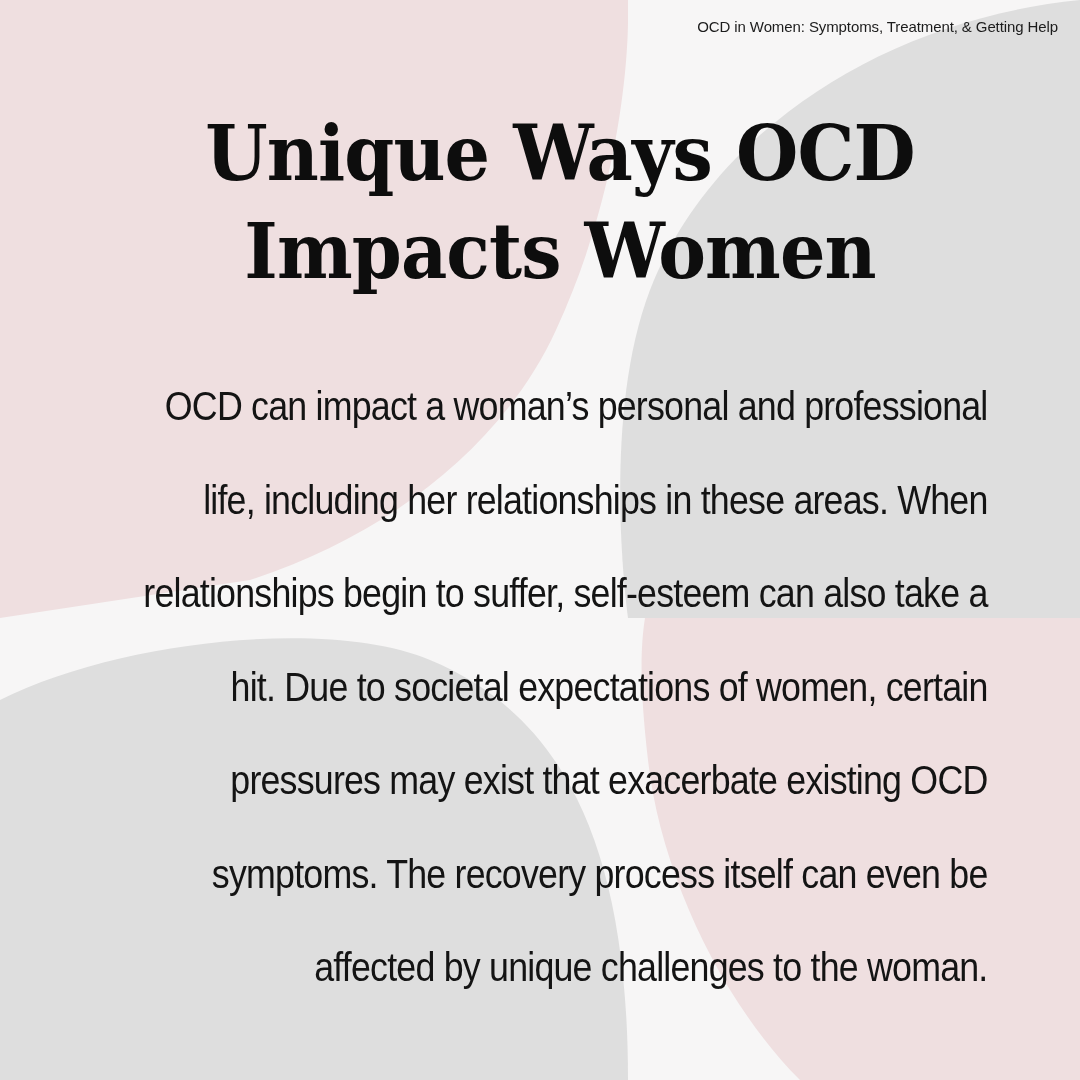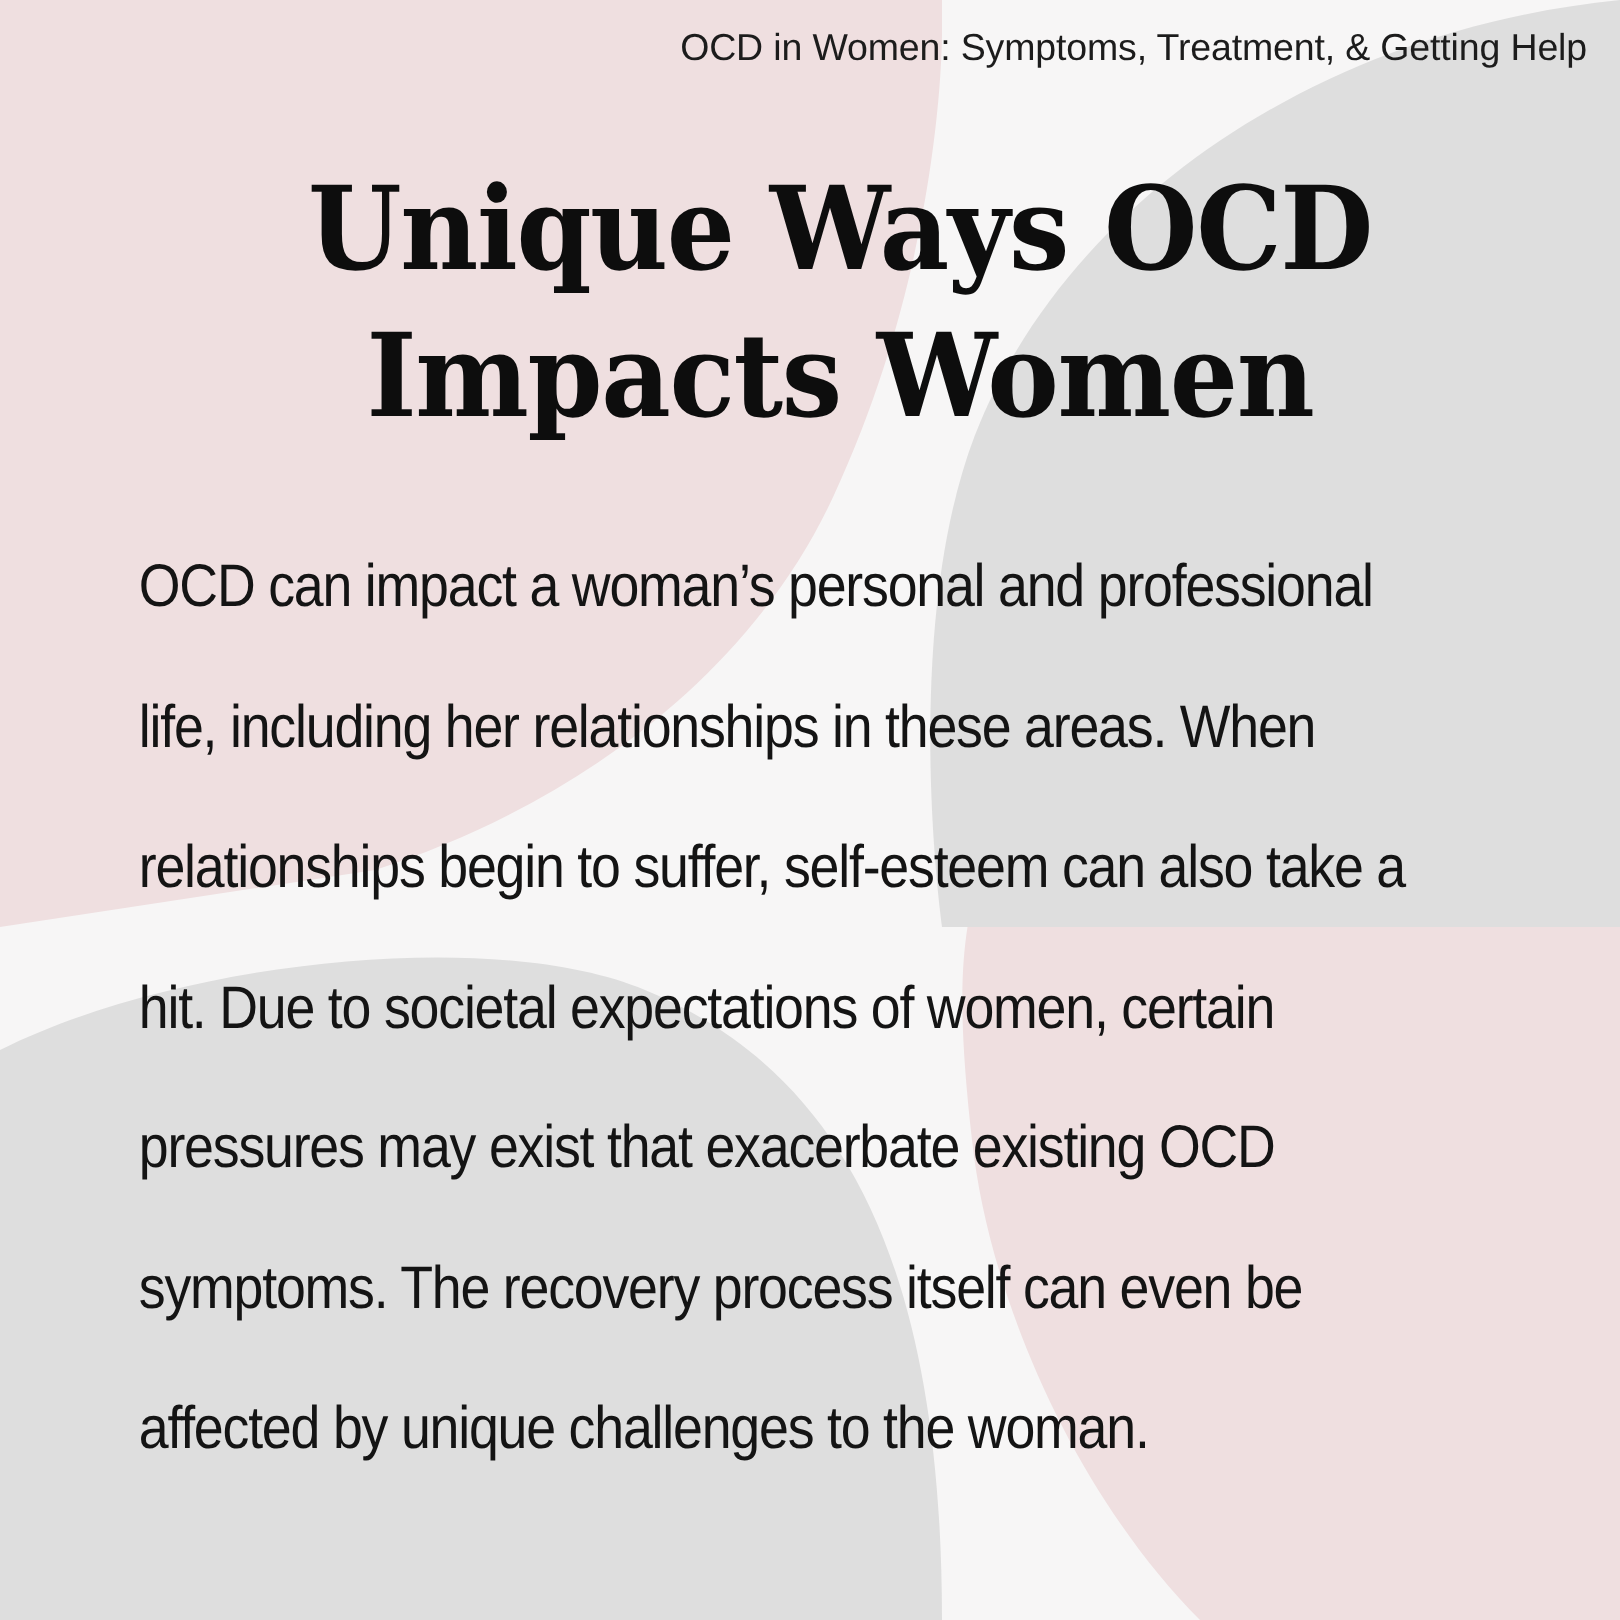--- a/index.html
+++ b/index.html
@@ -27,21 +27,21 @@
     pointer-events: none;
   }
 
   
   #header-strap {
     position: absolute;
     z-index: 3;
     top: 18px;
     right: 22px;
     font-family: "Liberation Sans", sans-serif;
-    font-size: 25px;
+    font-size: 15px;
     font-weight: 400;
     letter-spacing: -0.1px;
     color: #1c1c1c;
     white-space: nowrap;
   }
 
   
   #title-block {
     position: absolute;
     z-index: 3;
@@ -59,24 +59,24 @@
     letter-spacing: -1.0px;
     color: #0d0d0d;
     white-space: nowrap;
     transform: scaleX(0.93);
   }
 
   
   #body-block {
     position: absolute;
     z-index: 3;
-    top: 345px;
+    top: 360px;
     left: 40px;
     width: 1000px;
-    text-align: left;
+    text-align: right;
   }
   .body-line {
     font-family: "Liberation Sans", sans-serif;
     font-size: 40px;
     line-height: 93.5px;
     letter-spacing: -0.9px;
     color: #141414;
     white-space: nowrap;
     transform: scaleX(0.895);
   }

